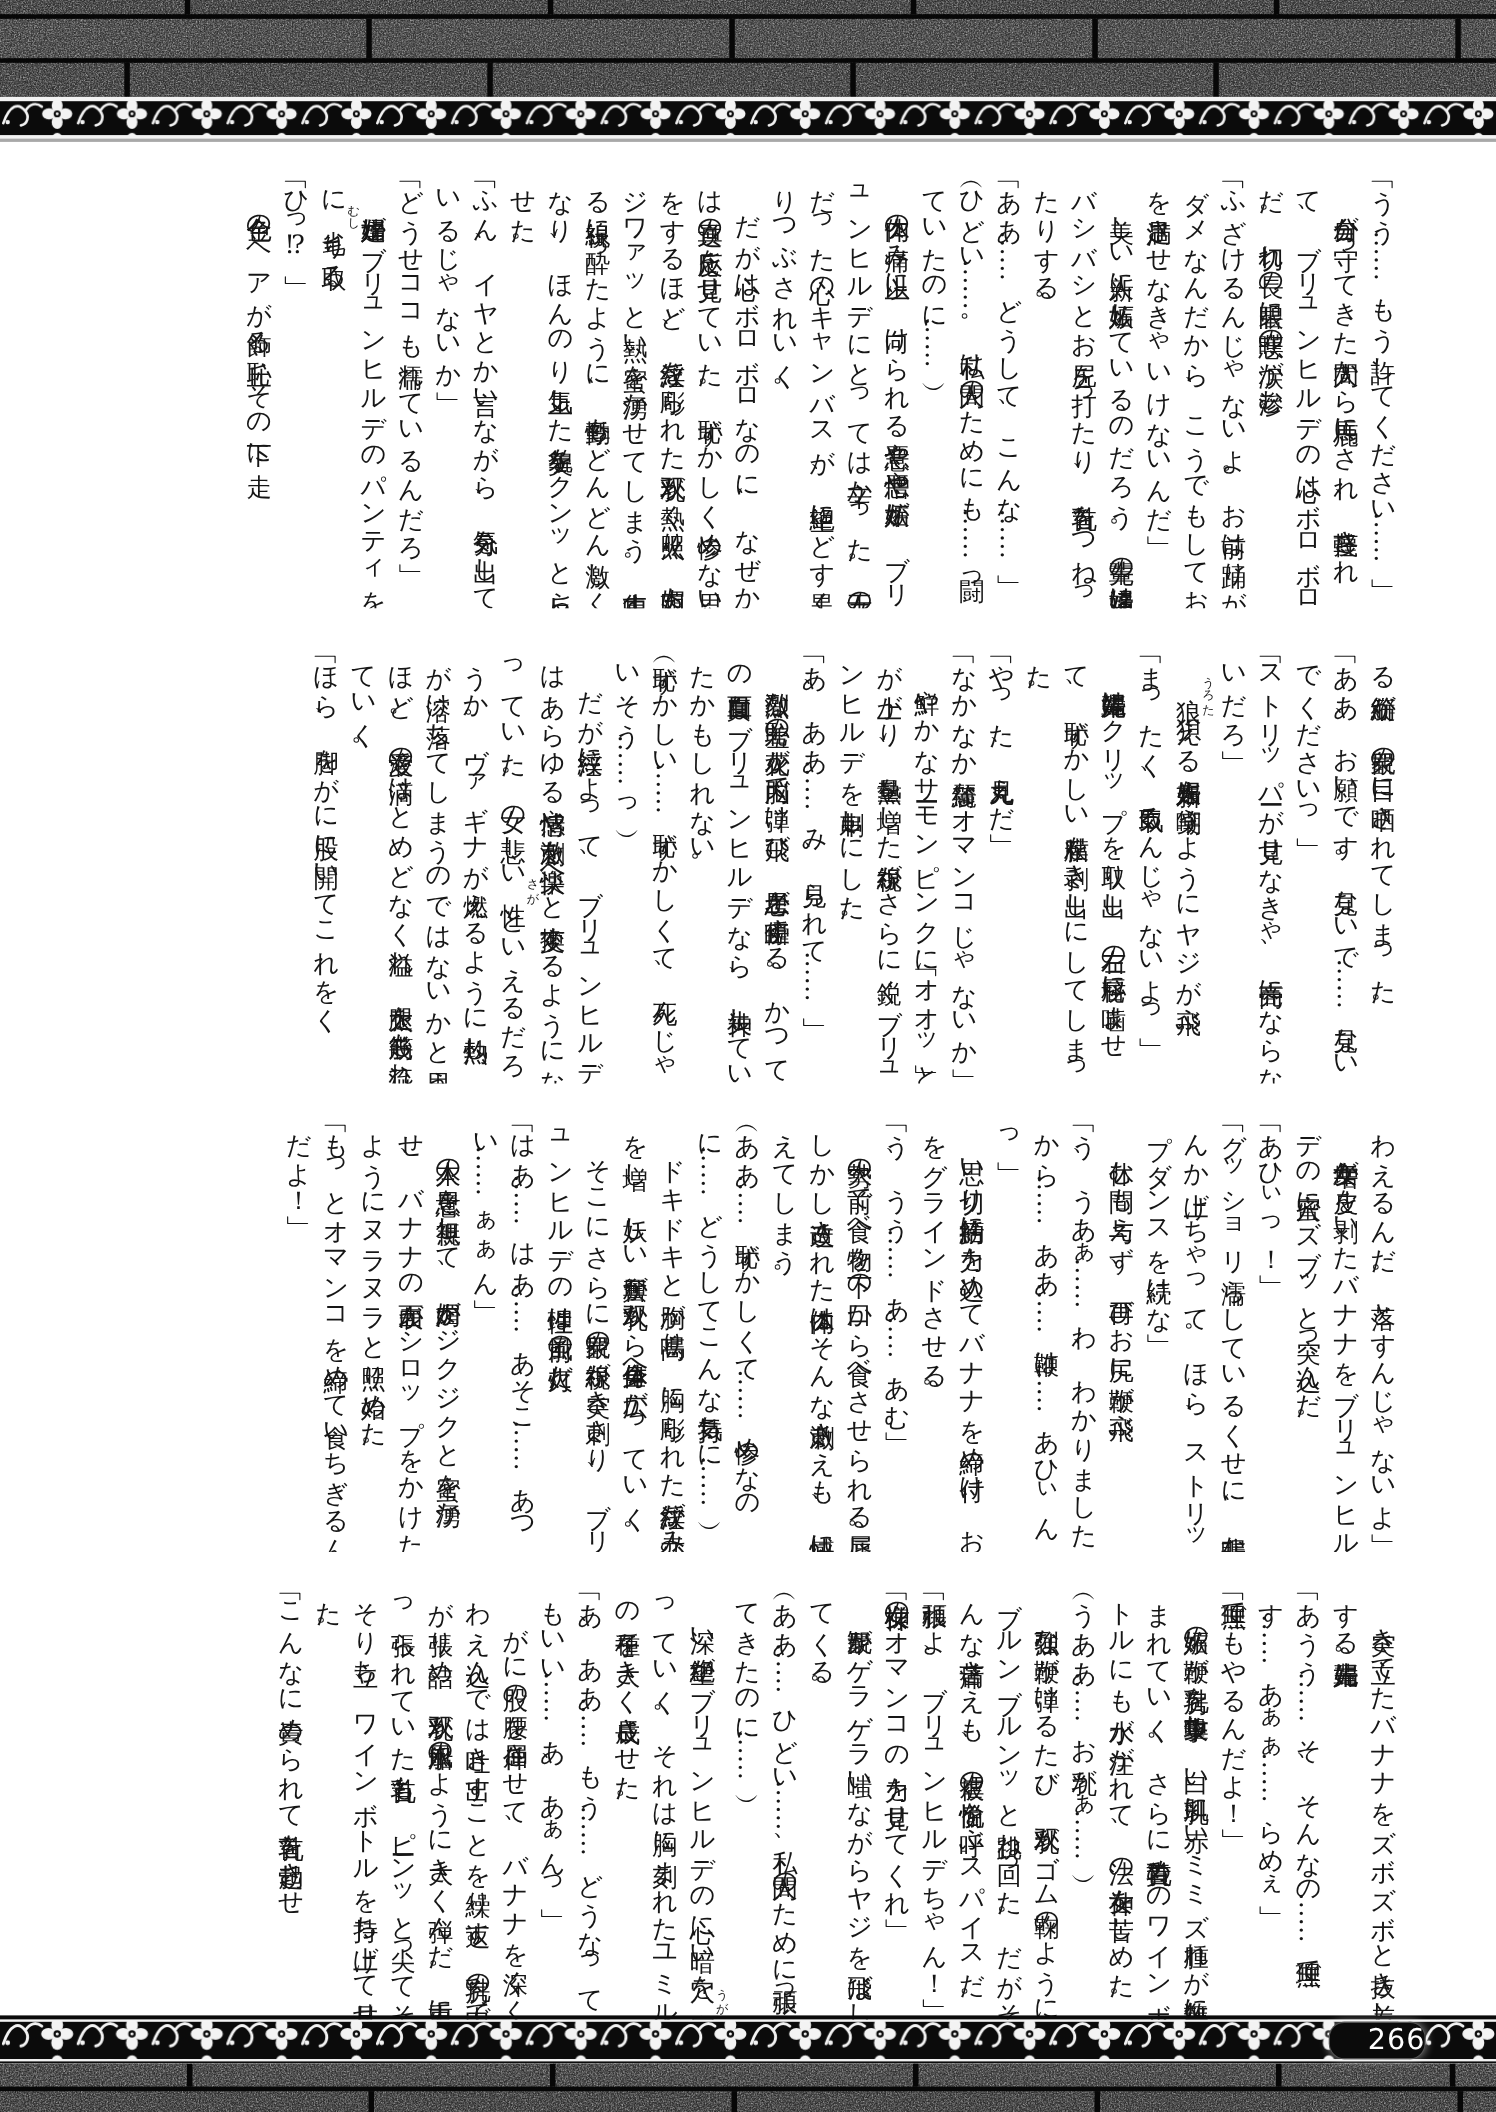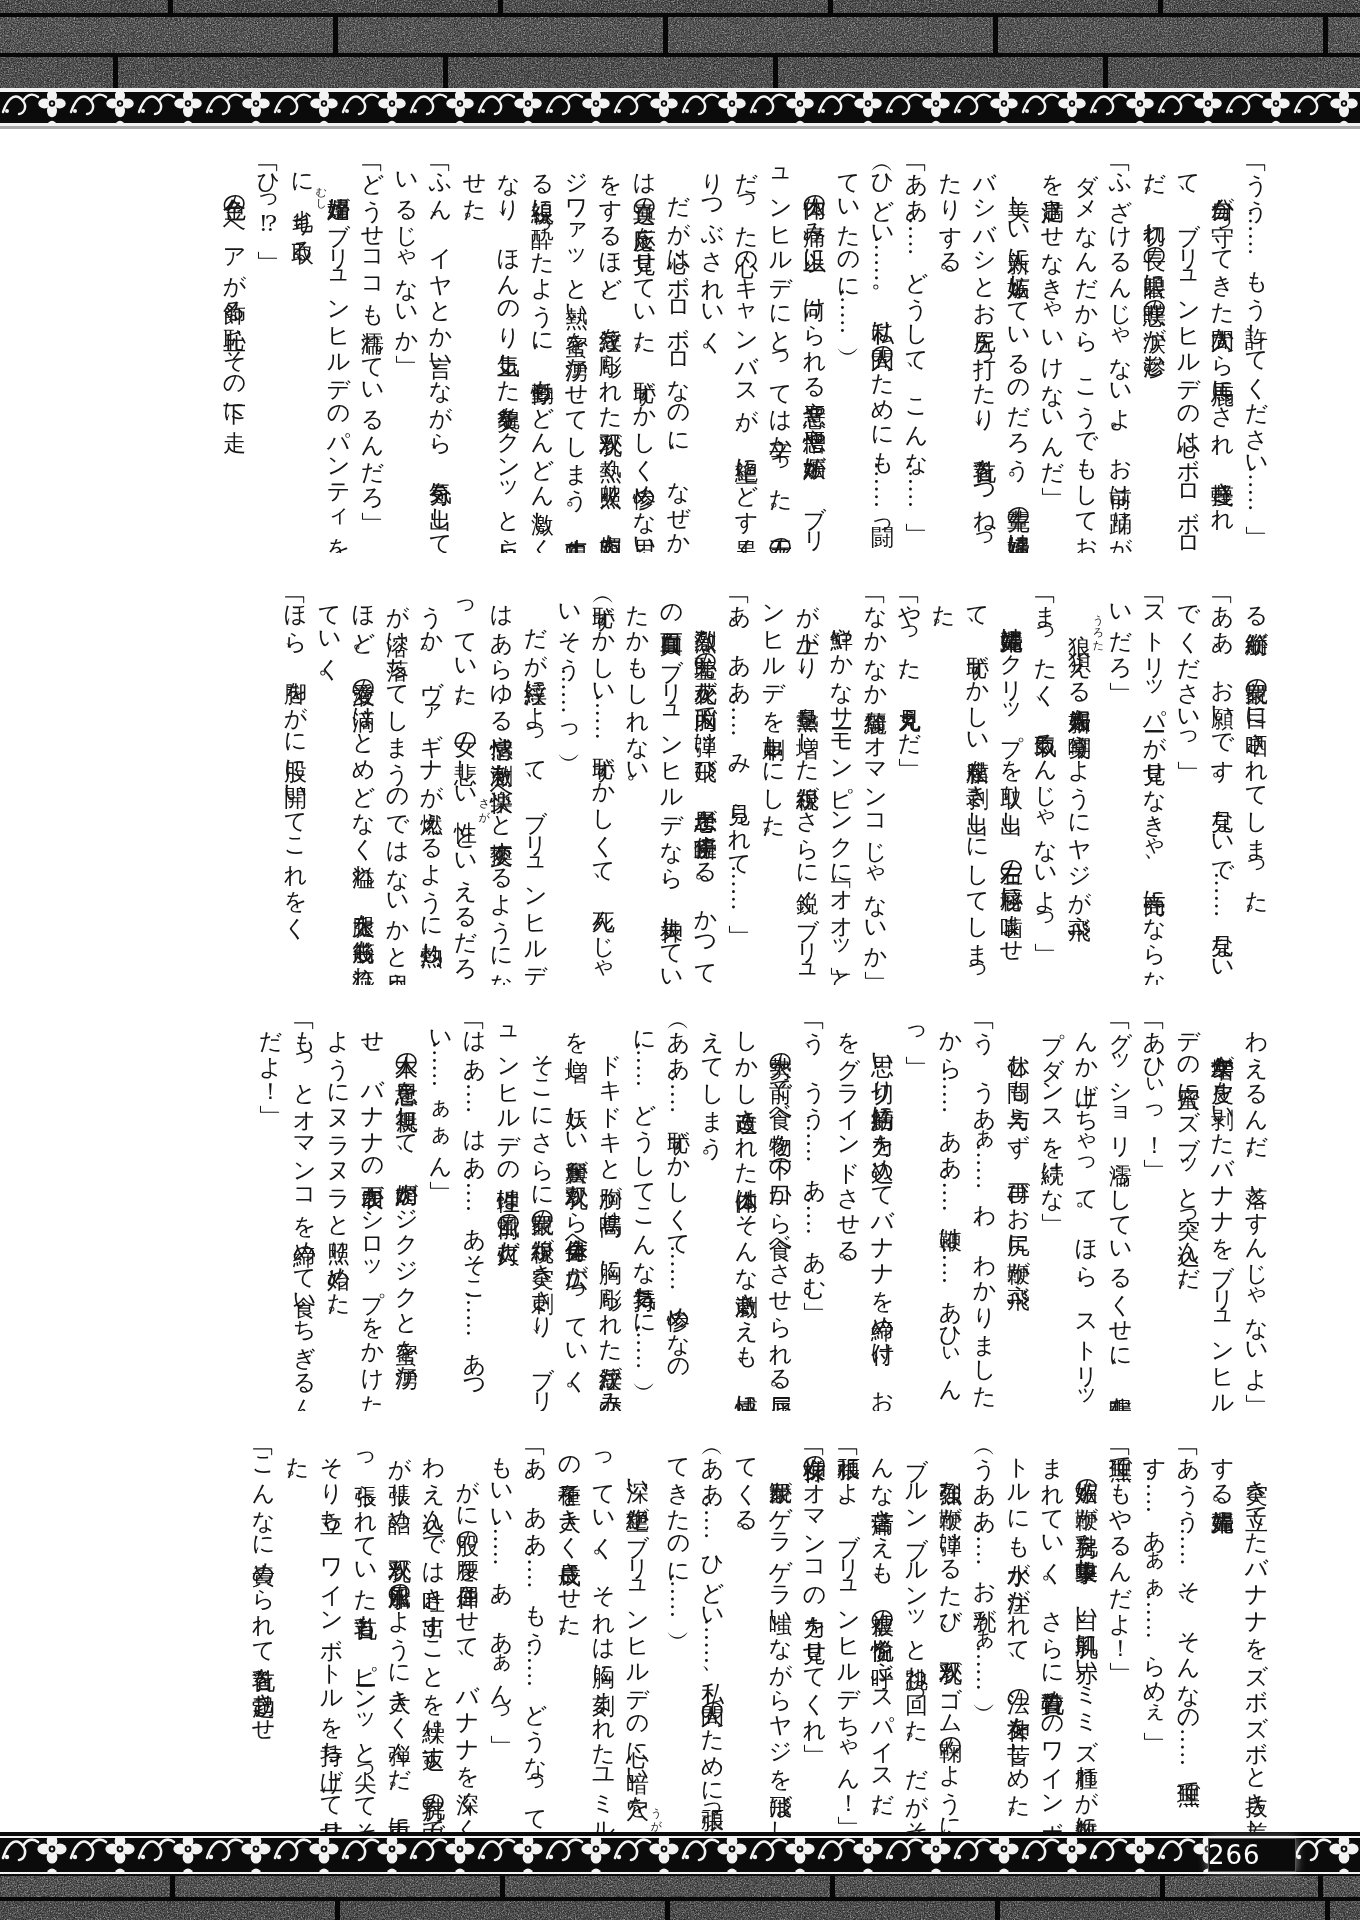--- a/index.html
+++ b/index.html
@@ -16,23 +16,23 @@
   #top-bricks{top:0;}
   #top-ornament{top:88px;}
   #bottom-ornament{top:1832px;}
   #bottom-bricks{top:1876px;}
   
   .page-number-box{
     position:absolute;
     left:1208px;top:1838px;
     width:88px;height:34px;
     background:var(--border_black,#0b0b0b);
-    border-radius:0;
+    border-radius:14px;
     box-shadow:0 0 9px rgba(255,255,255,.55), inset 0 0 0 1px rgba(255,255,255,.30);
-    display:flex;align-items:center;justify-content:flex-start;
+    display:flex;align-items:center;justify-content:flex-end;
     z-index:5;
   }
   .page-number-box span{
     color:var(--page_number_white,#ffffff);
     font-family:"DejaVu Sans","Liberation Sans",sans-serif;
     font-size:26px;line-height:1;letter-spacing:1px;
   }
   
   .band{
     position:absolute;

